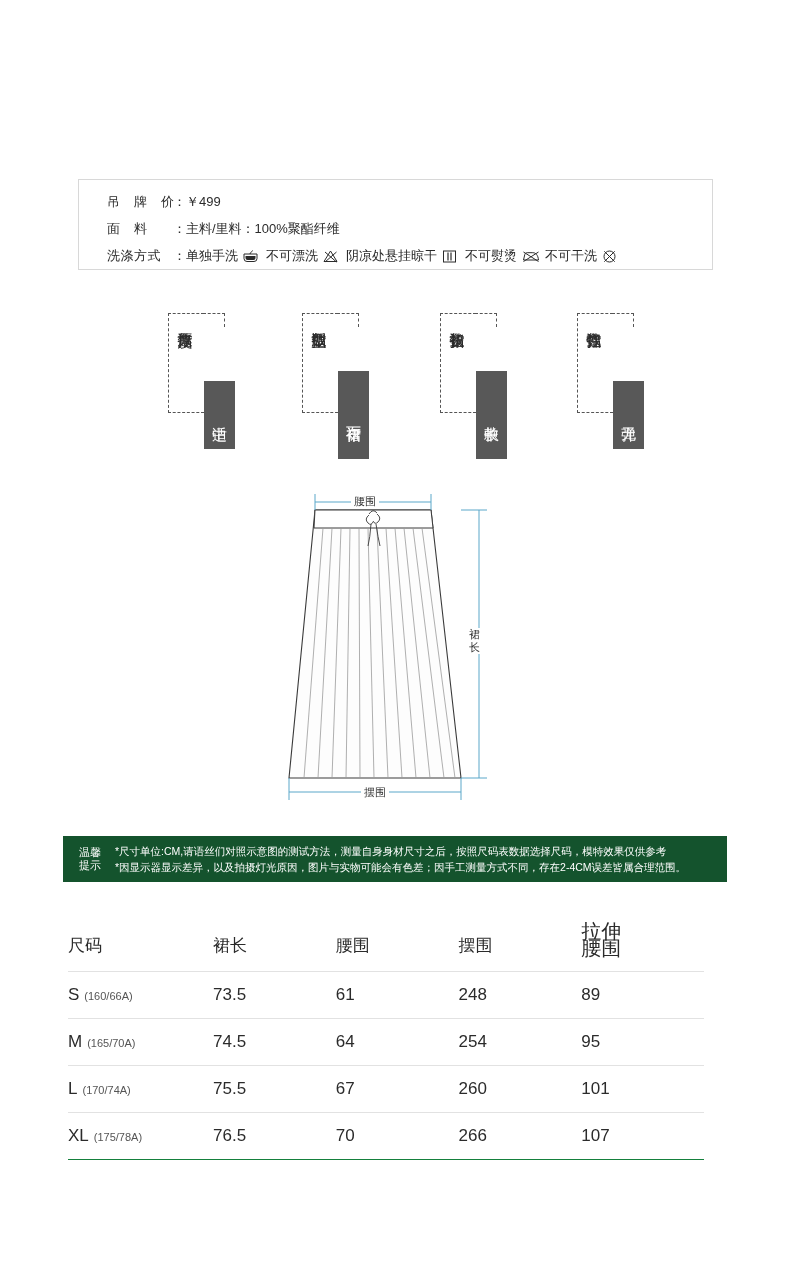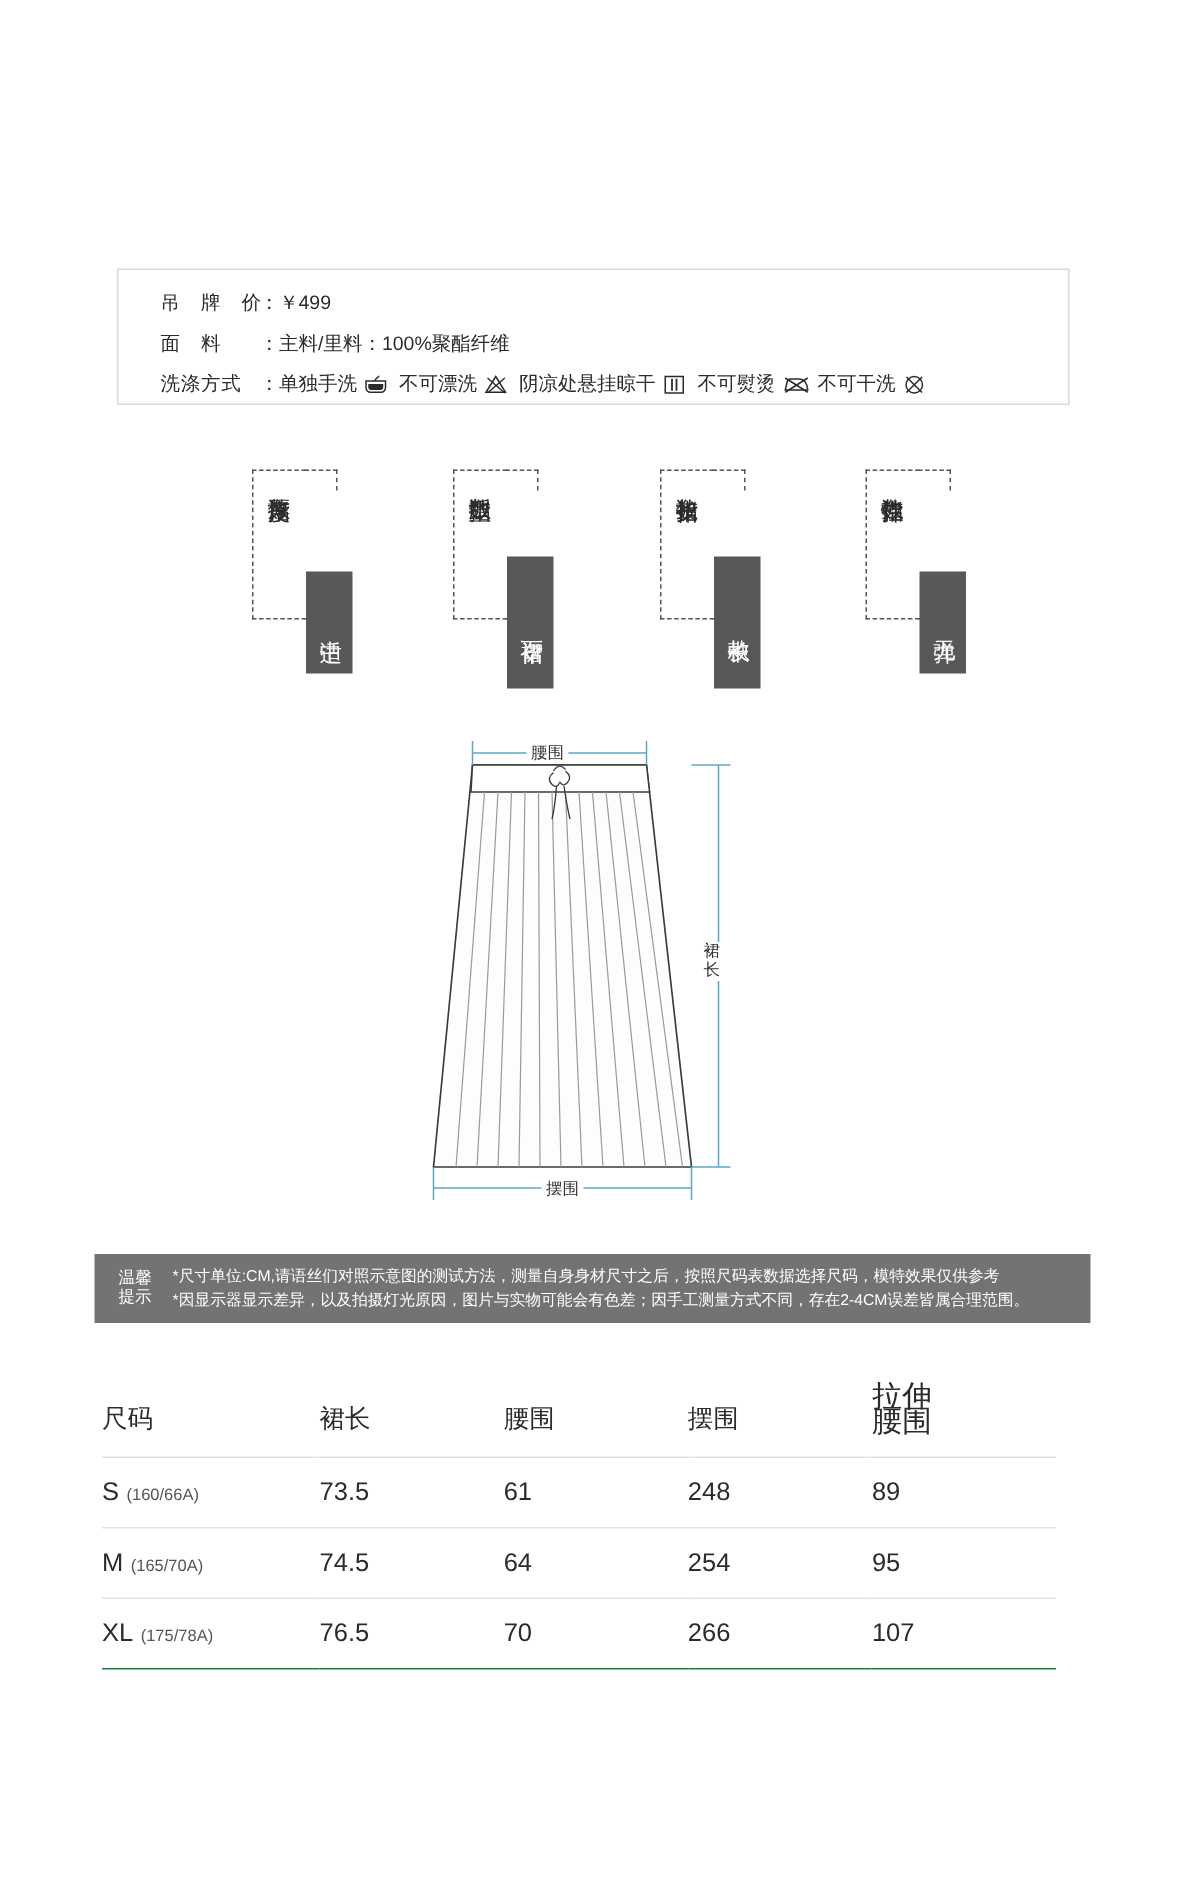--- a/index.html
+++ b/index.html
@@ -122,21 +122,21 @@
     color: #333;
     background: #fff;
     padding: 0 3px;
   }
 
   
   .tipbar {
     position: absolute;
     left: 63px; top: 836px;
     width: 664px; height: 46px;
-    background: #737373;
+    background: #14532d;
     display: flex;
     align-items: center;
   }
   .tip-badge {
     width: 38px;
     margin-left: 8px;
     color: #fff;
     font-size: 11px;
     line-height: 13px;
     text-align: center;
@@ -395,20 +395,29 @@
       </tr>
       <tr>
         <td>
           <span class="sz">M</span><span class="szsub">(165/70A)</span>
         </td>
         <td>74.5</td>
         <td>64</td>
         <td>254</td>
         <td>95</td>
       </tr>
+      <tr>
+        <td>
+          <span class="sz">L</span><span class="szsub">(170/74A)</span>
+        </td>
+        <td>75.5</td>
+        <td>67</td>
+        <td>260</td>
+        <td>101</td>
+      </tr>
       <tr class="last">
         <td>
           <span class="sz">XL</span><span class="szsub">(175/78A)</span>
         </td>
         <td>76.5</td>
         <td>70</td>
         <td>266</td>
         <td>107</td>
       </tr>
     </tbody>

